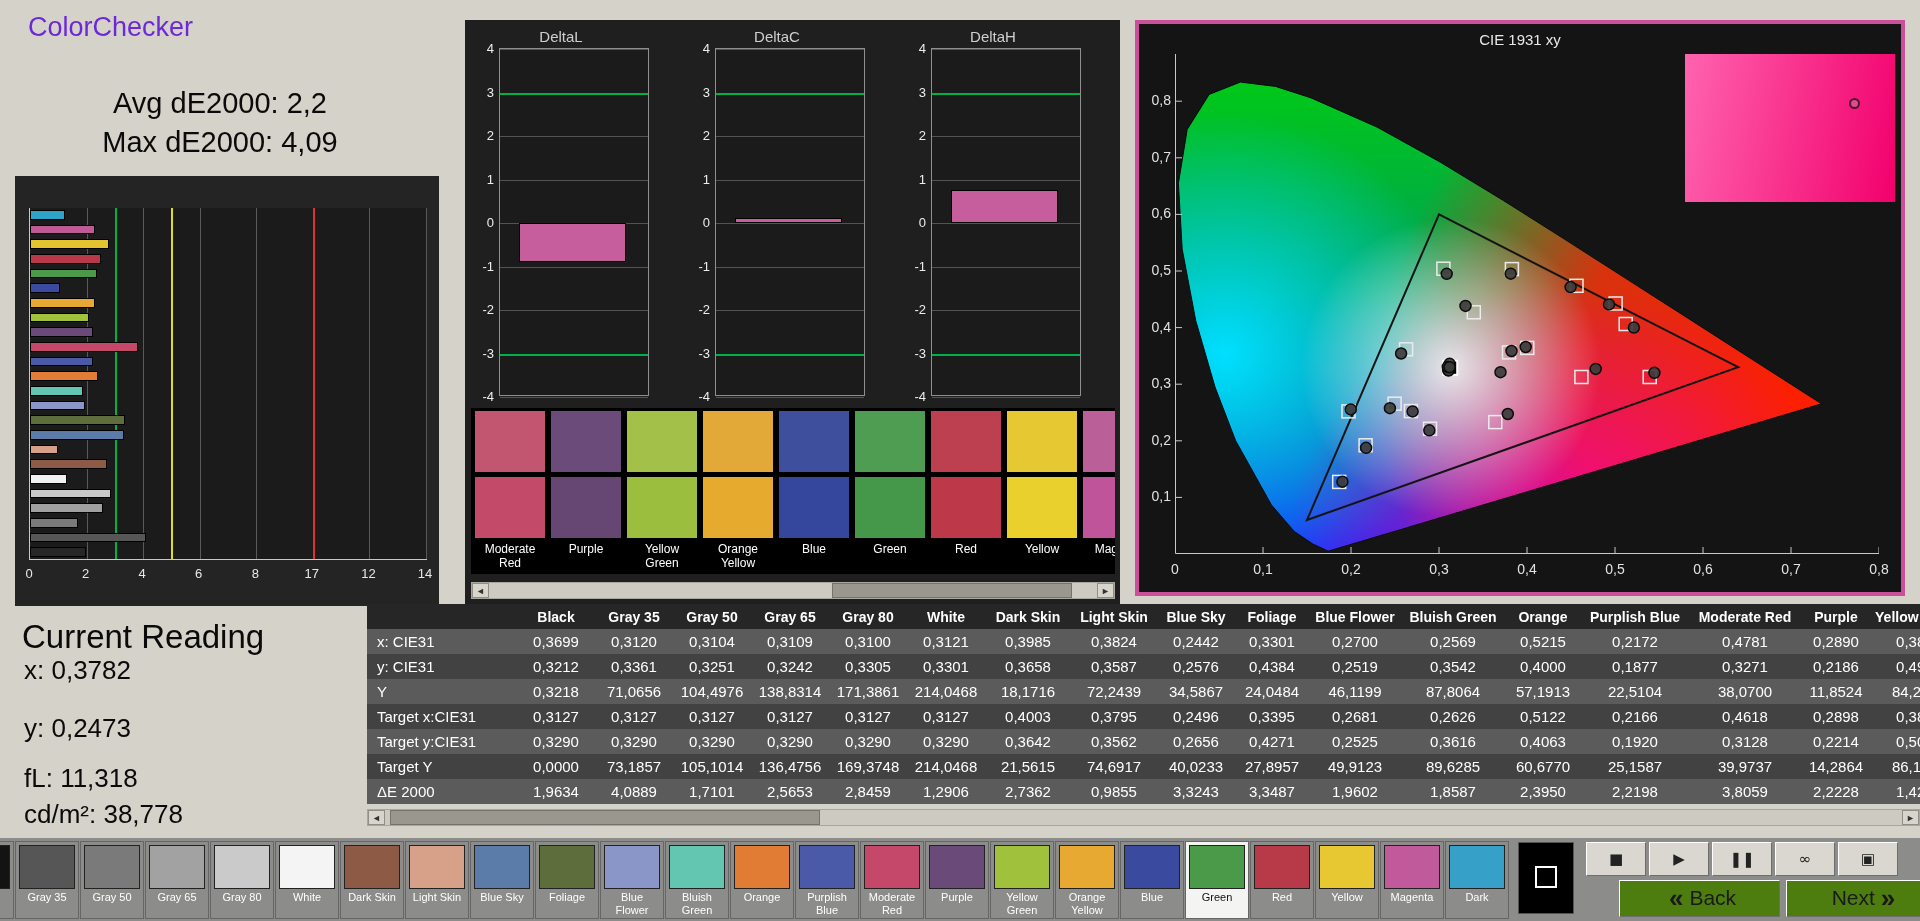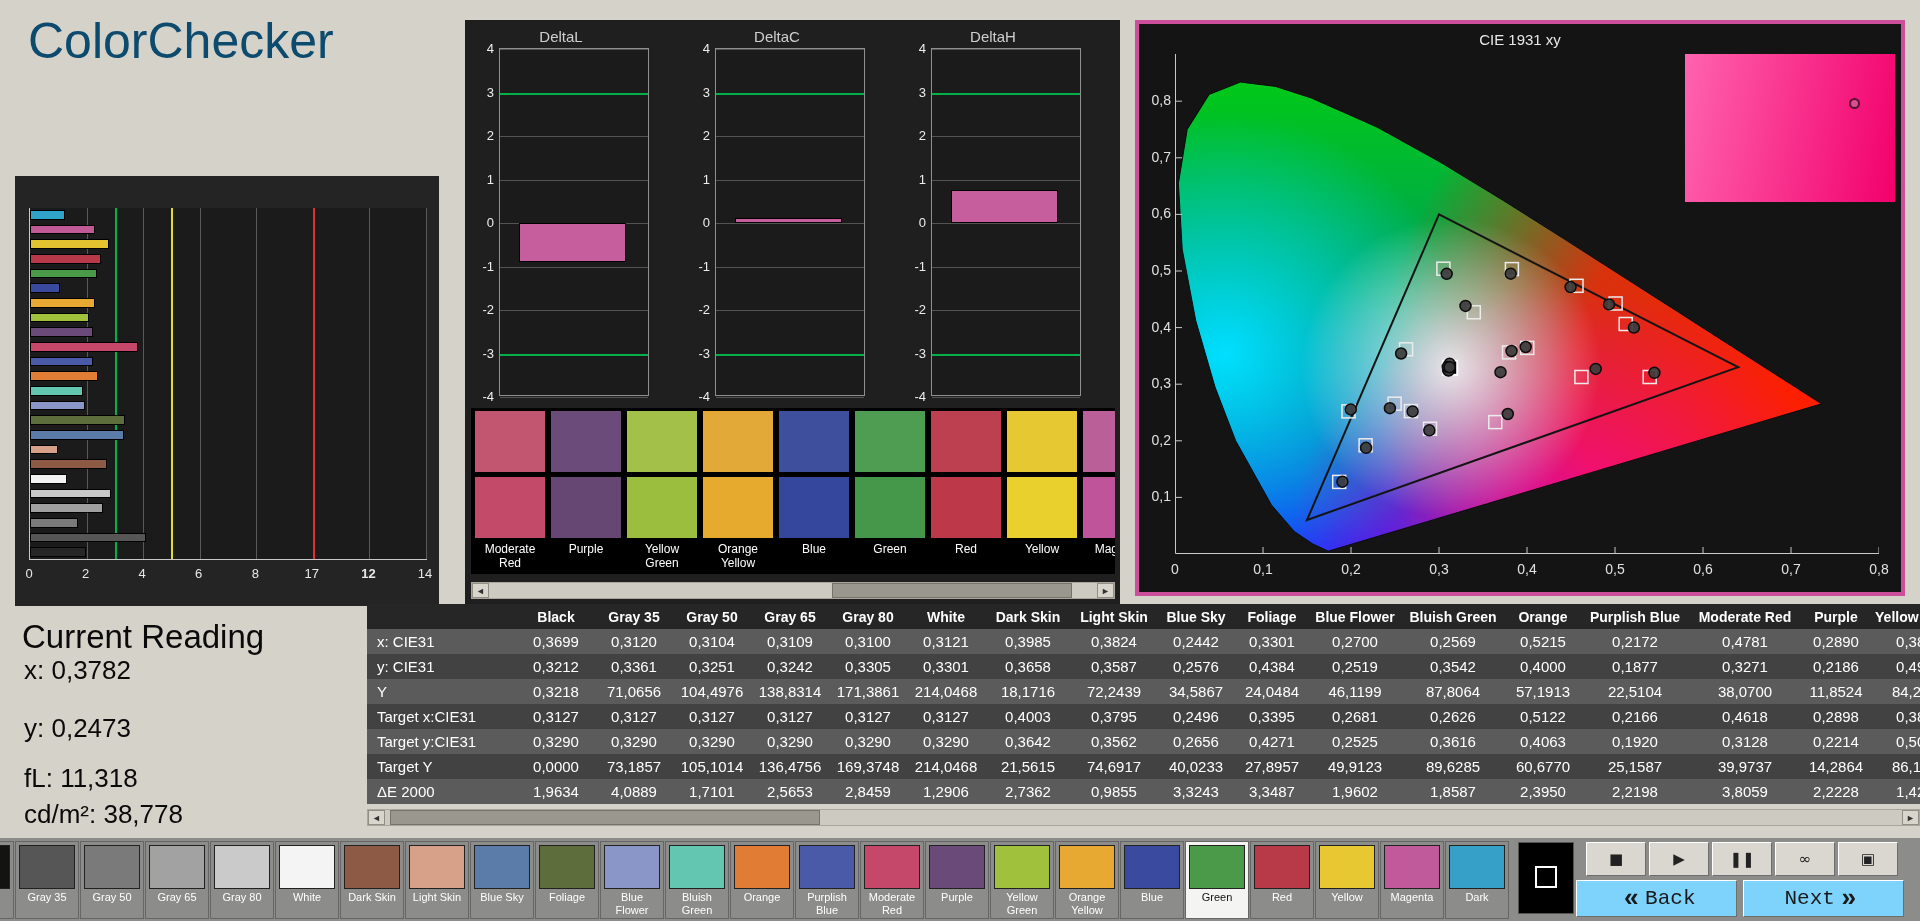--- a/index.html
+++ b/index.html
@@ -1,21 +1,21 @@
 <!DOCTYPE html>
 <html><head>
 <meta charset="utf-8">
 <style>
   *{margin:0;padding:0;box-sizing:border-box;}
   html,body{background:#d5d2ca;}
   body{font-family:"Liberation Sans",sans-serif;}
   #root{position:relative;width:1920px;height:921px;background:#d5d2ca;overflow:hidden;color:#111;}
 
   
-  #appTitle{position:absolute;left:28px;top:12px;font-size:50px;color:#0c4a6e;}
+  #appTitle{position:absolute;left:28px;top:12px;font-size:27px;color:#6d28d9;}
   #avgMax{position:absolute;left:0;top:84px;width:440px;text-align:center;font-size:29px;color:#0a0a0a;line-height:1.35;}
 
   
   #deltaePanel{position:absolute;left:15px;top:176px;width:424px;height:430px;background:#242424;}
   #deltaeTitle{text-align:center;color:#cfcfcf;font-size:15px;padding-top:7px;}
   #deltaePlot{position:absolute;left:14px;top:32px;width:398px;height:352px;background:#1b1b1b;border-left:1px solid #c8c8c8;border-bottom:1px solid #c8c8c8;}
   .vline{position:absolute;top:0;bottom:0;width:1px;background:#595959;}
   .vline.ref{width:2px;}
   .hbar{position:absolute;left:0;border:1px solid #000;}
   #deltaeXlabels{position:absolute;left:14px;top:390px;width:398px;height:20px;color:#e8e8e8;font-size:13px;}
@@ -80,29 +80,33 @@
   #patches{position:absolute;left:-50px;top:841px;display:flex;gap:1px;}
   .pbtn{flex:0 0 64px;width:64px;height:78px;padding:3px 3px 0;background:#8c8c8a;border:1px solid #666;}
   .pbtn.selected{background:#f4f4f2;}
   .psw{height:44px;border:1px solid #222;}
   .plab{color:#fff;font-size:11px;text-align:center;line-height:1.15;padding-top:2px;}
   .pbtn.selected .plab{color:#111;}
   #patternBtn{position:absolute;left:1518px;top:842px;width:56px;height:72px;background:#000;border:1px solid #555;}
   #patternBtn .inner{width:22px;height:22px;border:2px solid #fff;margin:23px auto;}
   #controls{position:absolute;left:1586px;top:842px;display:flex;gap:3px;}
   .iconBtn{width:60px;height:34px;background:#dad7d0;border:1px solid #6e6e6e;border-top-color:#fff;border-left-color:#fff;font-size:15px;color:#222;font-family:"DejaVu Sans",sans-serif;cursor:pointer;}
-  .navBtn{position:absolute;top:880px;height:37px;background:#7dd3fc;border:1px solid #6e6e6e;border-top-color:#fff;border-left-color:#fff;font-size:21px;color:#1a1a1a;cursor:pointer;font-family:Liberation Mono, monospace;}
+  .navBtn{position:absolute;top:880px;height:37px;background:#4d7c0f;border:1px solid #6e6e6e;border-top-color:#fff;border-left-color:#fff;font-size:21px;color:#1a1a1a;cursor:pointer;font-family:Liberation Sans, sans-serif;margin-left:43px;}
   .navBtn .chev{font-size:26px;font-weight:bold;vertical-align:-2px;padding:0 6px;}
 </style>
 </head>
 <body>
 
 <div id="root">
 
   <div id="appTitle">ColorChecker</div>
+  <div id="avgMax">
+    <div>Avg dE2000: 2,2</div>
+    <div>Max dE2000: 4,09</div>
+  </div>
 
   <div id="deltaePanel">
     <div id="deltaePlot">
         <div class="vline" style="left: 56.5714px;"></div>
         <div class="vline" style="left: 113.143px;"></div>
         <div class="vline" style="left: 169.714px;"></div>
         <div class="vline" style="left: 226.286px;"></div>
         <div class="vline" style="left: 282.857px;"></div>
         <div class="vline" style="left: 339.429px;"></div>
         <div class="vline" style="left: 396px;"></div>
@@ -134,21 +138,21 @@
         <div class="hbar" style="top: 324.7px; height: 9.7px; width: 115.7px; background: rgb(86, 86, 86);"></div>
         <div class="hbar" style="top: 339.3px; height: 9.7px; width: 55.5px; background: rgb(38, 38, 38);"></div>
       </div>
     <div id="deltaeXlabels">
         <span class="xtick" style="left: 0px;">0</span>
         <span class="xtick" style="left: 56.5714px;">2</span>
         <span class="xtick" style="left: 113.143px;">4</span>
         <span class="xtick" style="left: 169.714px;">6</span>
         <span class="xtick" style="left: 226.286px;">8</span>
         <span class="xtick" style="left: 282.857px;">17</span>
-        <span class="xtick" style="left: 339.429px; font-weight: bold;">12</span>
+        <span class="xtick" style="left: 339.429px;">12</span>
         <span class="xtick" style="left: 396px;">14</span>
       </div>
   </div>
 
   <div id="midPanel">
     <div id="chartsRow">
         <div class="dblock">
           <div class="dtitle">DeltaL</div>
           <div class="drow">
             <div class="ycol">

